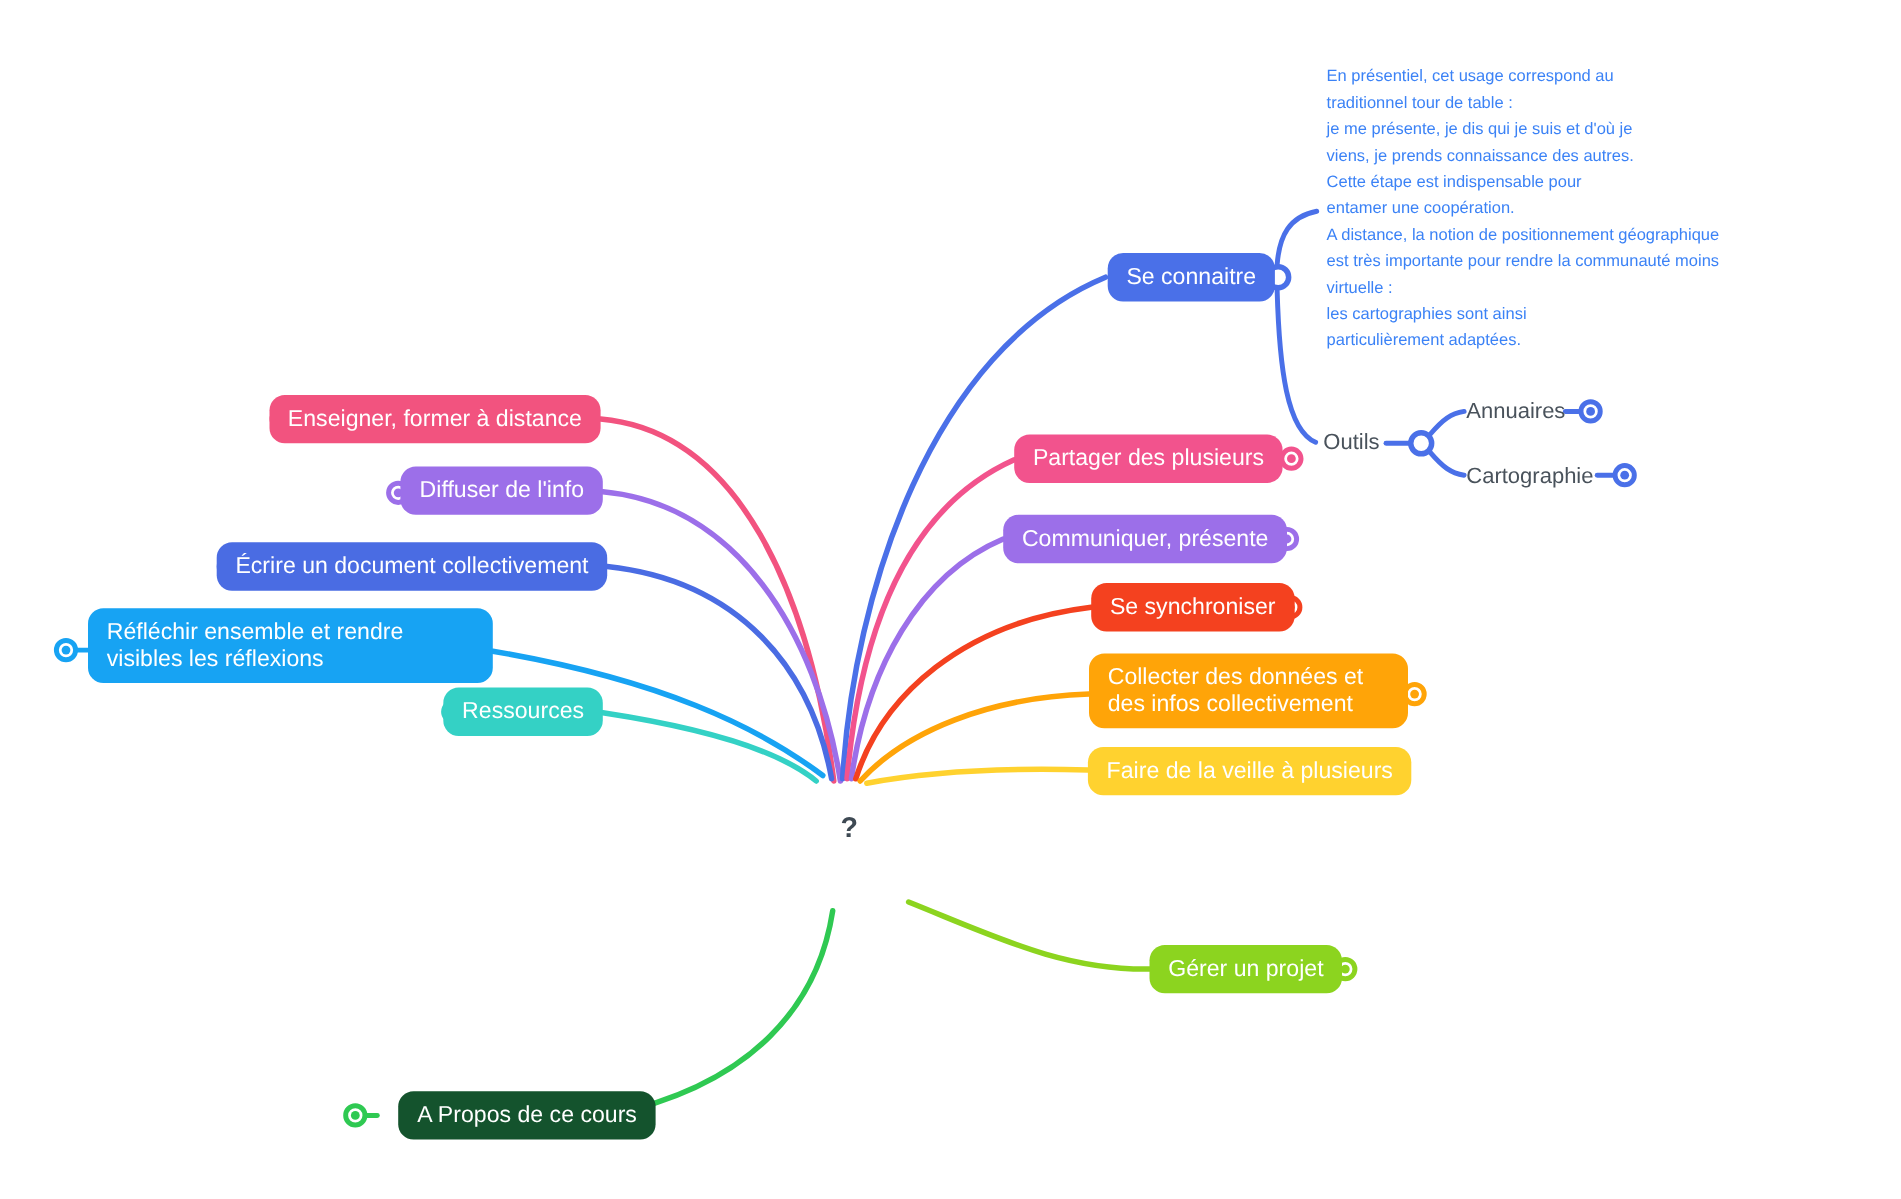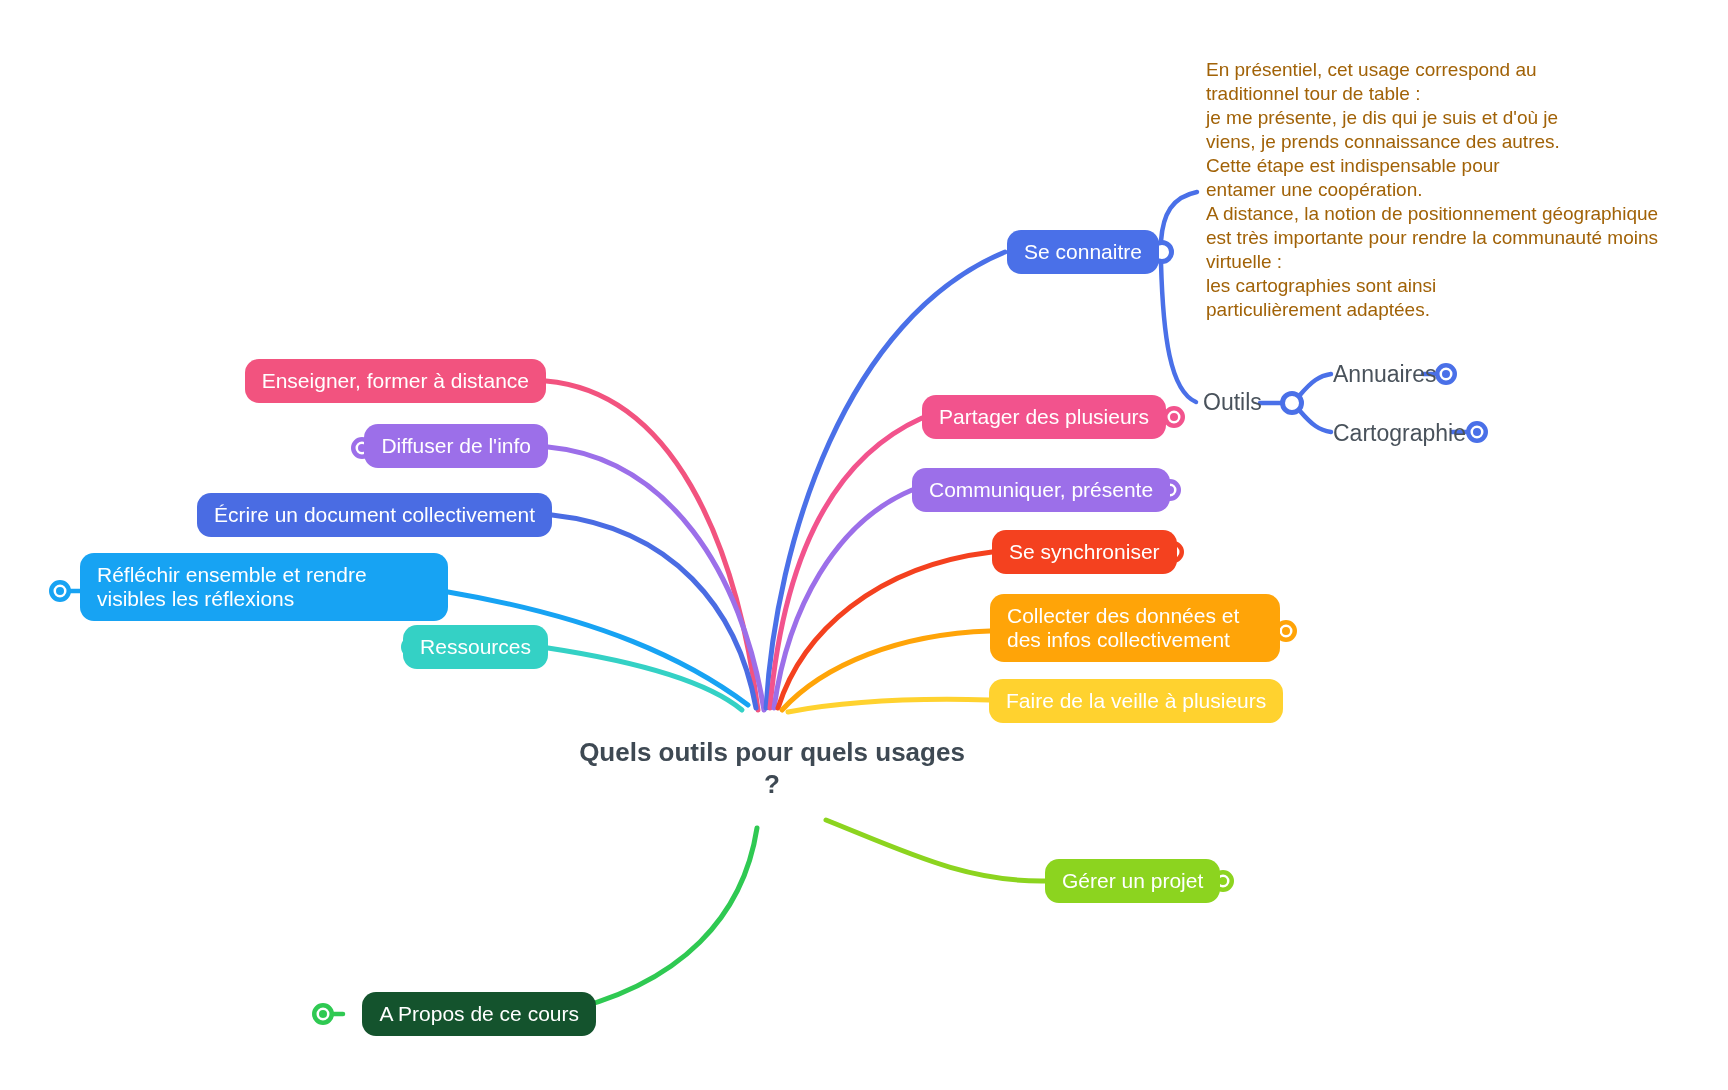--- a/index.html
+++ b/index.html
@@ -5,23 +5,23 @@
   html,body{margin:0;padding:0;background:#fff;}
   #canvas{position:relative;width:1728px;height:1090px;background:#ffffff;overflow:hidden;
           font-family:"Liberation Sans",sans-serif;}
   #wires{position:absolute;left:0;top:0;width:1728px;height:1090px;}
   .node{position:absolute;box-sizing:border-box;border-radius:14px;color:#fff;
         font-size:21px;line-height:24px;padding:10px 17px;white-space:nowrap;
         box-shadow:none;cursor:pointer;}
   .node.wrap{white-space:normal;}
   .root-title{position:absolute;left:522px;top:736px;width:500px;text-align:center;
         color:#3E4953;font-weight:bold;font-size:26px;line-height:32px;cursor:pointer;}
-  .annotation{position:absolute;left:1206px;top:58px;width:480px;color:#a16207;
-        font-size:19px;line-height:24px;white-space:pre-line;cursor:pointer;}
-  .graylabel{position:absolute;color:#49525B;font-size:23px;line-height:24px;cursor:pointer;}
+  .annotation{position:absolute;left:1206px;top:58px;width:480px;color:#3b82f6;
+        font-size:15px;line-height:24px;white-space:pre-line;cursor:pointer;}
+  .graylabel{position:absolute;color:#49525B;font-size:20px;line-height:24px;cursor:pointer;}
   .lbl-outils{left:1203px;top:390px;}
   .lbl-annuaires{left:1333px;top:362px;}
   .lbl-cartographie{left:1333px;top:421px;}
 </style>
 </head>
 <body>
 
 <div id="canvas">
 
   <svg id="wires" viewBox="0 0 1728 1090" fill="none">
@@ -129,21 +129,20 @@
 viens, je prends connaissance des autres.
 Cette étape est indispensable pour
 entamer une coopération.
 A distance, la notion de positionnement géographique
 est très importante pour rendre la communauté moins
 virtuelle :
 les cartographies sont ainsi
 particulièrement adaptées.</div>
 
   <div class="root-title">
-    <div>Quels outils pour quels usages</div>
     <div>?</div>
   </div>
 
   <div class="graylabel lbl-outils">Outils</div>
   <div class="graylabel lbl-annuaires">Annuaires</div>
   <div class="graylabel lbl-cartographie">Cartographie</div>
 
   <div class="node" style="left: 1007px; top: 230px; background-color: rgb(74, 112, 232);">Se connaitre</div>
 
   <div class="node" style="right: 1182px; top: 359px; background-color: rgb(242, 83, 127);">Enseigner, former à distance</div>

